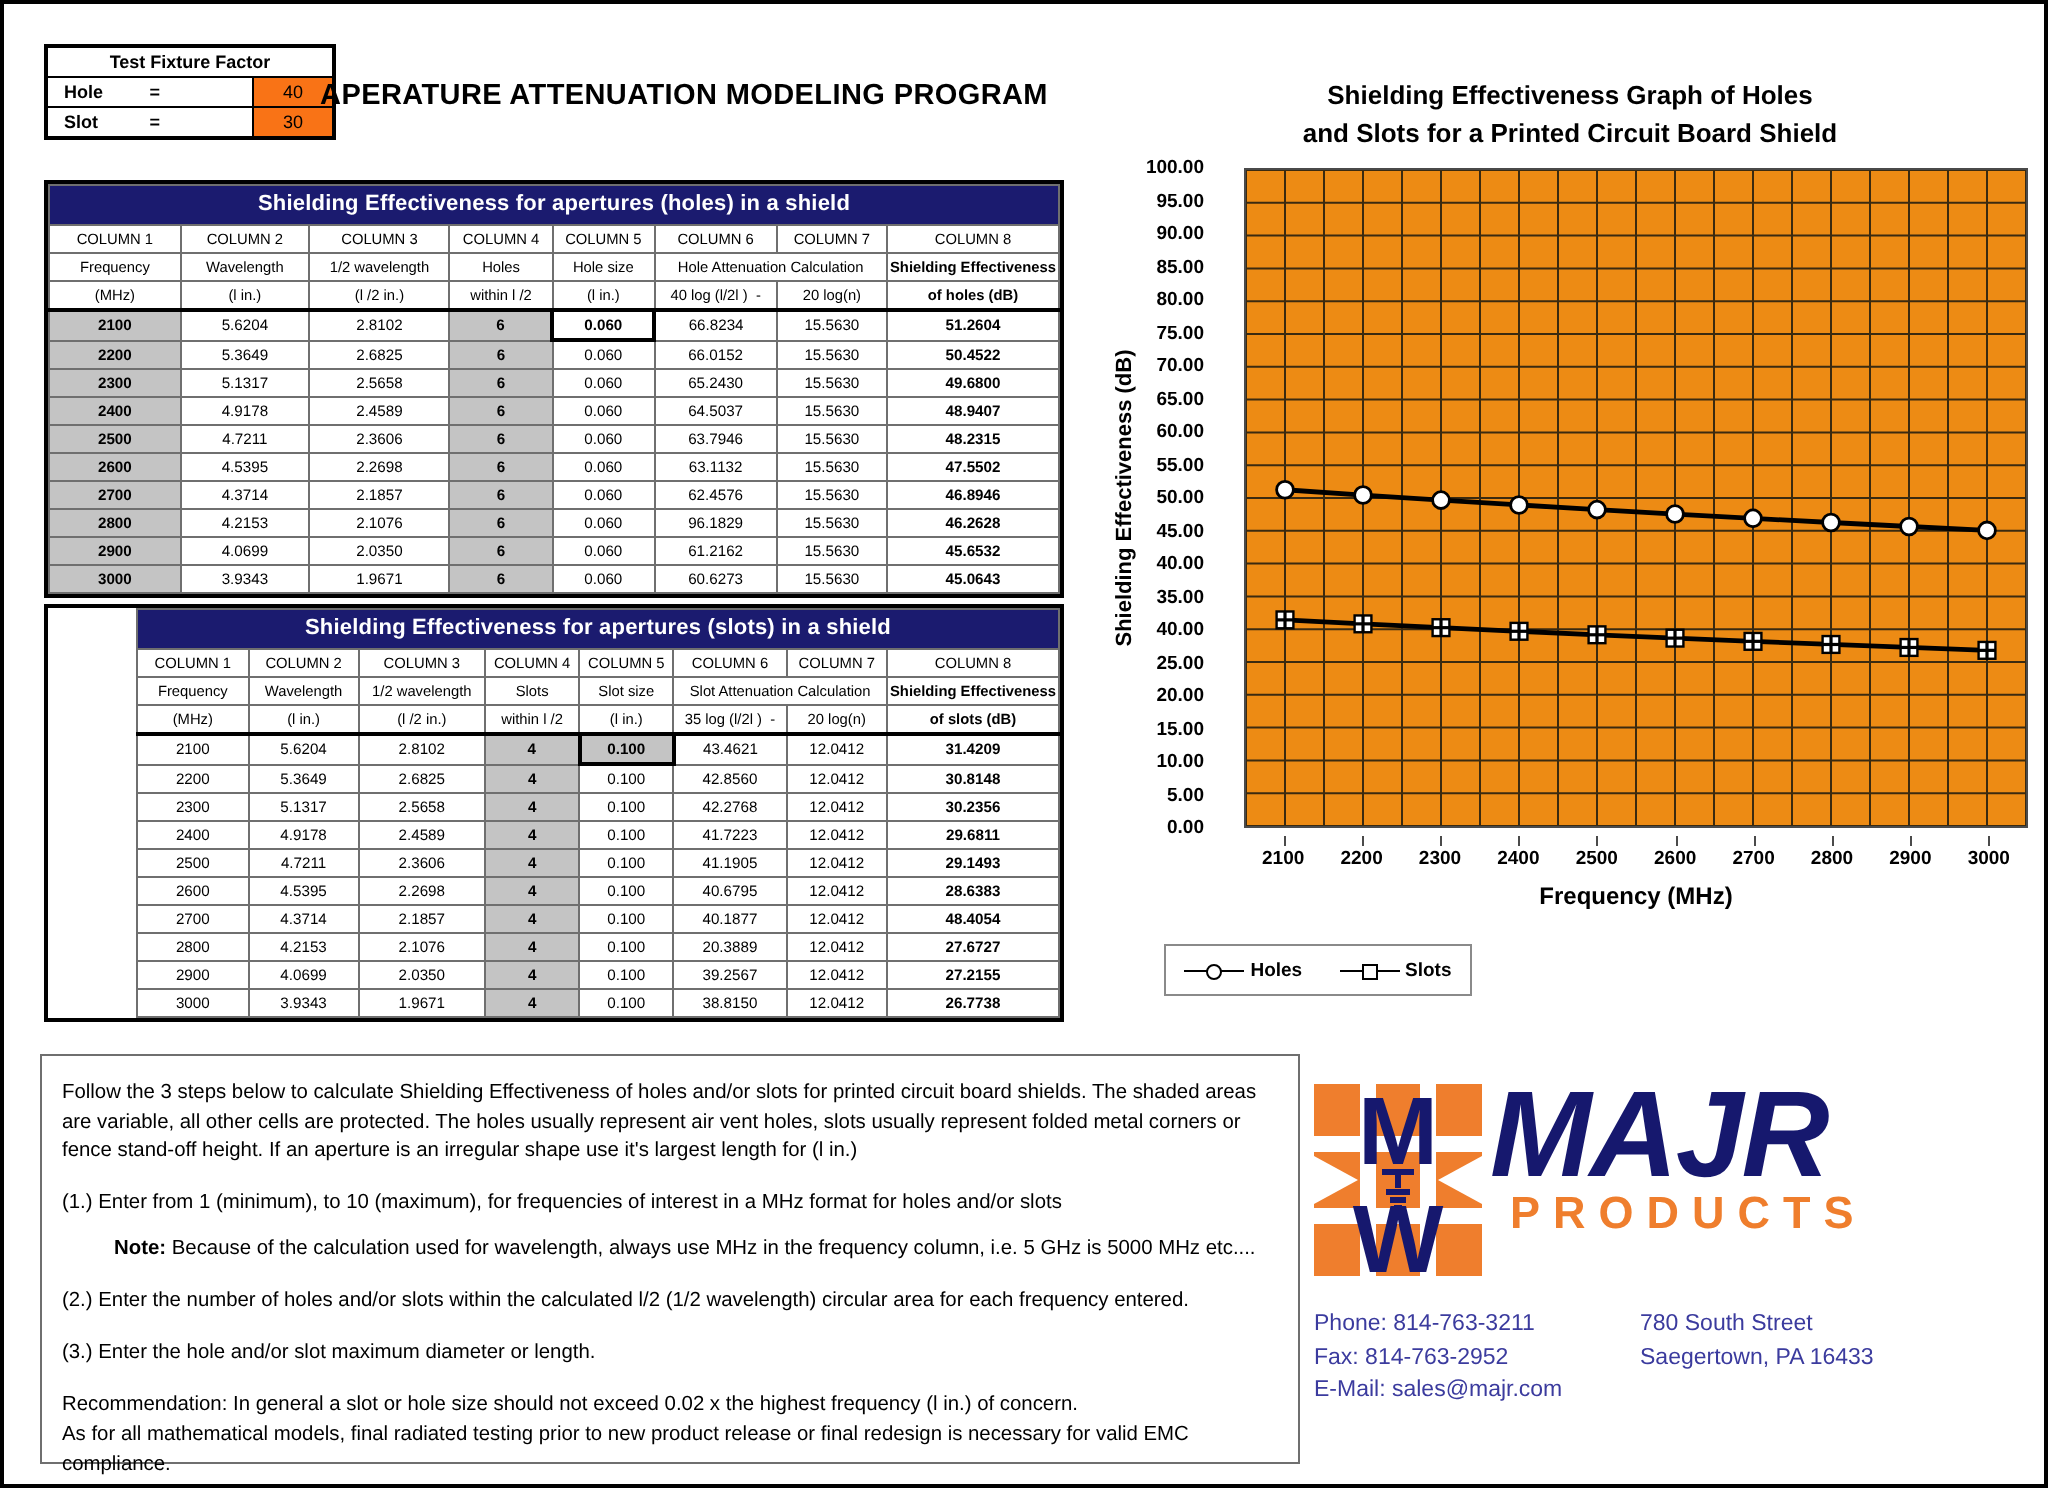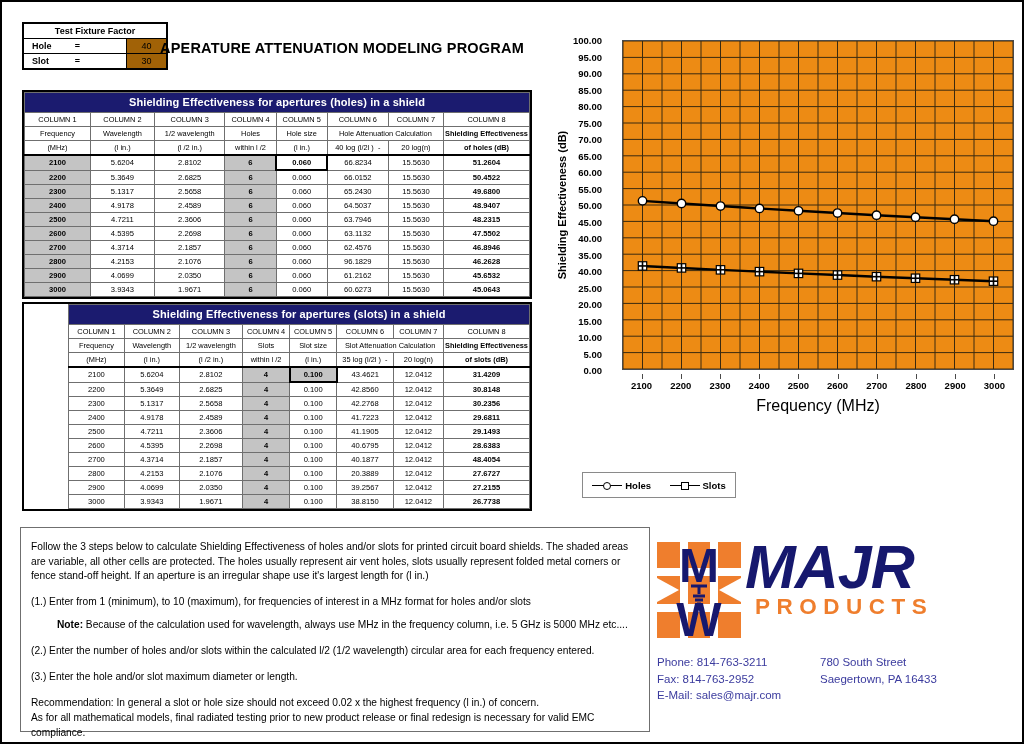--- a/index.html
+++ b/index.html
@@ -28,21 +28,21 @@
     padding:2px 0 2px 0; border-bottom:1px solid #000;
   }
   #fixture-box .ff-row { display:flex; border-bottom:1px solid #000;gap:40px; }
   #fixture-box .ff-row:last-child { border-bottom:none; }
   #fixture-box .ff-label {
     width:62px; font-size:9px; font-weight:bold;
     padding:2px 6px 2px 8px; text-align:left;
     display:flex; justify-content:space-between;
   }
   #fixture-box .ff-val {
-    flex:1; background:#a16207; border-left:1px solid #000;
+    flex:1; background:#f97316; border-left:1px solid #000;
     font-size:9px; text-align:center; padding:2px 0;
   }
 
   
   #program-title {
     position:absolute; left:150px; top:38px; width:380px;
     text-align:center; font-size:14.5px; font-weight:bold;
     letter-spacing:.2px;
   }
 
@@ -118,21 +118,21 @@
   #xticks { position:absolute; left:68px; top:334px; width:392px; height:20px; }
   .xtick {
     position:absolute; font-size:9.5px; font-weight:bold;
     transform:translateX(-50%); top:6px;
   }
   .xtickmark {
     position:absolute; top:0; width:1px; height:5px; background:#4a4a4a;
   }
   #xlabel {
     position:absolute; left:68px; top:357px; width:392px;
-    text-align:center; font-size:16px; font-weight:normal;
+    text-align:center; font-size:12px; font-weight:bold;
   }
   #legend {
     position:absolute; left:28px; top:440px;
     width:154px; height:26px; border:1px solid #8a8a8a; background:#fff;
     display:flex; align-items:center; justify-content:space-around;
   }
   .leg-item { display:flex; align-items:center; gap:3px; font-size:9.5px; font-weight:bold; }
   .leg-line { display:inline-block; position:relative; width:30px; height:8px; }
   .leg-line::before {
     content:""; position:absolute; left:0; top:3.5px; width:30px; height:1.6px; background:#000;
@@ -479,20 +479,24 @@
         <td>0.100</td>
         <td>38.8150</td>
         <td>12.0412</td>
         <td class="b">26.7738</td>
       </tr>
     </tbody>
       </table>
   </div>
 
   <div id="chart-wrap">
+    <div id="chart-title">
+      <div>Shielding Effectiveness Graph of Holes</div>
+      <div>and Slots for a Printed Circuit Board Shield</div>
+    </div>
     <div id="plot-area-outer">
       <div id="ylabel">
         <span>Shielding Effectiveness (dB)</span>
       </div>
       <div id="yticks">
           <div class="ytick" style="top: 0px;">100.00</div>
           <div class="ytick" style="top: 16.5px;">95.00</div>
           <div class="ytick" style="top: 33px;">90.00</div>
           <div class="ytick" style="top: 49.5px;">85.00</div>
           <div class="ytick" style="top: 66px;">80.00</div>

